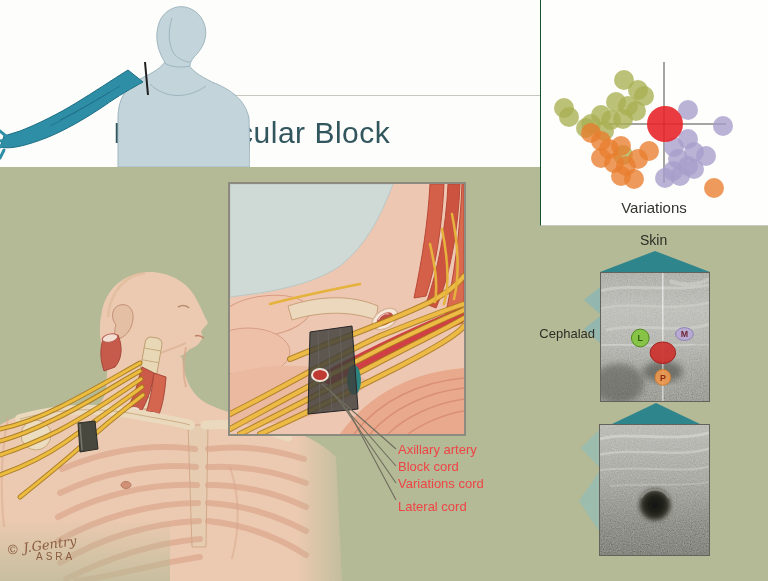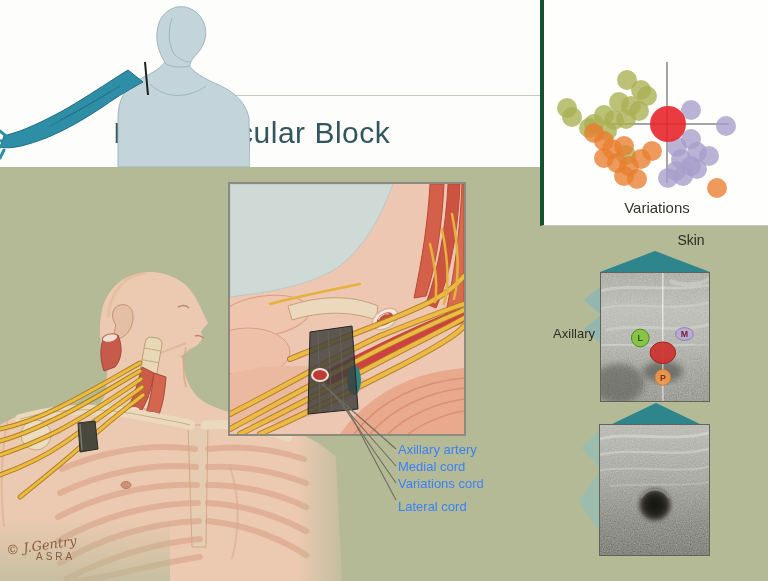--- a/index.html
+++ b/index.html
@@ -6,30 +6,30 @@
   .stage{position:relative;width:768px;height:581px;overflow:hidden;background:#fdfdfb;
          font-family:"Liberation Sans",sans-serif;}
   .abs{position:absolute;}
   
   .green-area{left:0;top:167px;width:768px;height:414px;background:#b4b996;}
   .title-rule{left:213px;top:95px;width:327px;height:1px;background:#c7c7c0;z-index:1;}
   .figure-svg{left:0;top:0;z-index:2;}
   .page-title{left:113px;top:116px;font-size:30px;letter-spacing:.5px;color:#32565e;z-index:1;}
   
   .variations-panel{left:540px;top:0;width:228px;height:226px;background:#fefefc;
-    border-left:4px solid #14532d;border-bottom:1px solid #c9c9c1;box-sizing:border-box;z-index:3;}
+    border-left:1px solid #14532d;border-bottom:1px solid #c9c9c1;box-sizing:border-box;z-index:3;}
   .variations-label{left:0;top:199px;width:226px;text-align:center;font-size:15px;font-weight:500;color:#33332e;}
   
   .anatomy-svg{left:0;top:167px;z-index:1;}
   .inset-panel{left:228px;top:182px;width:234px;height:250px;border:2px solid #8d8b80;
     box-sizing:content-box;z-index:3;background:#e9c9b6;}
   .overlay-svg{left:0;top:0;z-index:5;pointer-events:none;}
-  .inset-label{left:398px;font-size:13px;color:#3b82f6;z-index:6;}
-  
-  .skin-label{left:656px;top:232px;width:70px;text-align:center;font-size:14px;color:#2c2e26;z-index:4;}
+  .inset-label{left:398px;font-size:13px;color:#ef4444;z-index:6;}
+  
+  .skin-label{left:640px;top:232px;width:70px;text-align:left;font-size:14px;color:#2c2e26;z-index:4;}
   .cephalad-label{left:533px;top:326px;width:62px;text-align:right;font-size:13px;color:#2c2e26;z-index:4;}
   .us-box{border:1px solid #63625b;box-sizing:border-box;z-index:4;background:#8e8e89;}
   .us1{left:600px;top:272px;width:110px;height:130px;}
   .us2{left:599px;top:424px;width:111px;height:132px;}
   
   .signature{left:6px;top:536px;color:#8a5c3e;z-index:6;}
   .signature .artist{display:inline-block;font-family:"DejaVu Serif",serif;font-style:italic;
       font-size:13px;transform:rotate(-8deg);}
   .signature .org{display:block;margin:-3px 3px 0 30px;font-size:10px;letter-spacing:3px;}
 </style>
@@ -281,26 +281,26 @@
   <svg class="abs overlay-svg" width="768" height="581" viewBox="0 0 768 581">
     <g stroke="#6f6d5e" stroke-width="1.1">
       <line x1="396" y1="449" x2="322" y2="384"></line>
       <line x1="396" y1="466" x2="331" y2="392"></line>
       <line x1="396" y1="483" x2="339" y2="400"></line>
       <line x1="396" y1="500" x2="347" y2="408"></line>
     </g>
   </svg>
 
   <div class="abs inset-label" style="top:442px">Axillary artery</div>
-  <div class="abs inset-label" style="top:459px">Medial cord</div>
+  <div class="abs inset-label" style="top:459px">Block cord</div>
   <div class="abs inset-label" style="top:476px">Variations cord</div>
   <div class="abs inset-label" style="top:499px">Lateral cord</div>
 
   <div class="abs skin-label">Skin</div>
-  <div class="abs cephalad-label">Axillary</div>
+  <div class="abs cephalad-label">Cephalad</div>
 
   <div class="abs us-box us1">
     <svg width="108" height="128" viewBox="0 0 110 130" preserveAspectRatio="none">
       <defs>
         <linearGradient id="us1g" x1="0" y1="0" x2="0" y2="1">
           <stop offset="0" stop-color="#8e8e89"></stop>
             <stop offset=".3" stop-color="#a8a8a3"></stop>
           <stop offset=".55" stop-color="#9a9a95"></stop>
             <stop offset=".8" stop-color="#7c7c76"></stop>
           <stop offset="1" stop-color="#6e6e68"></stop>

